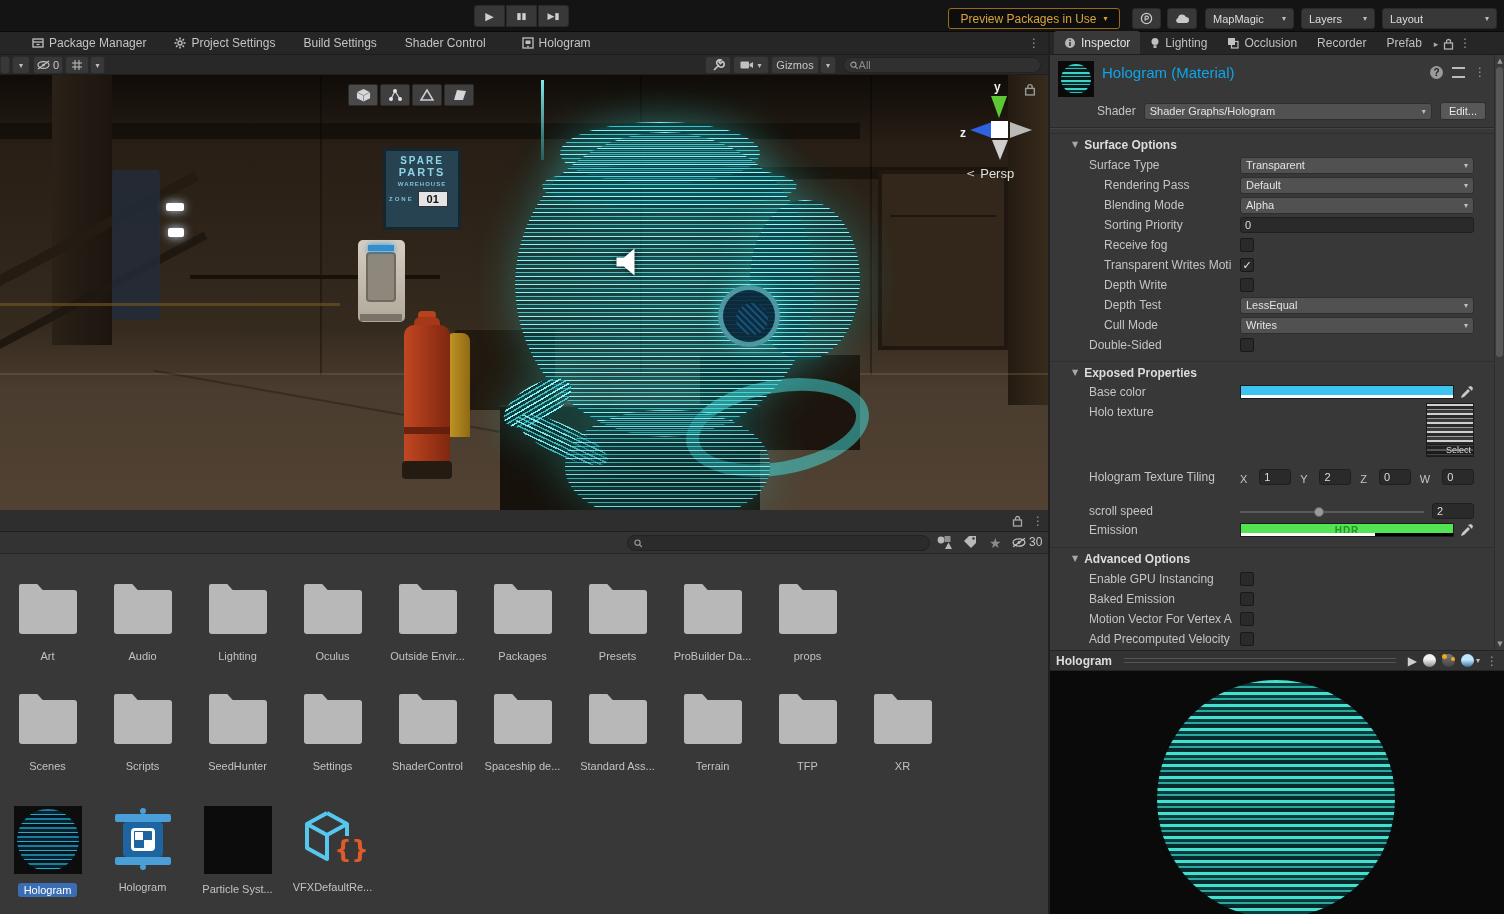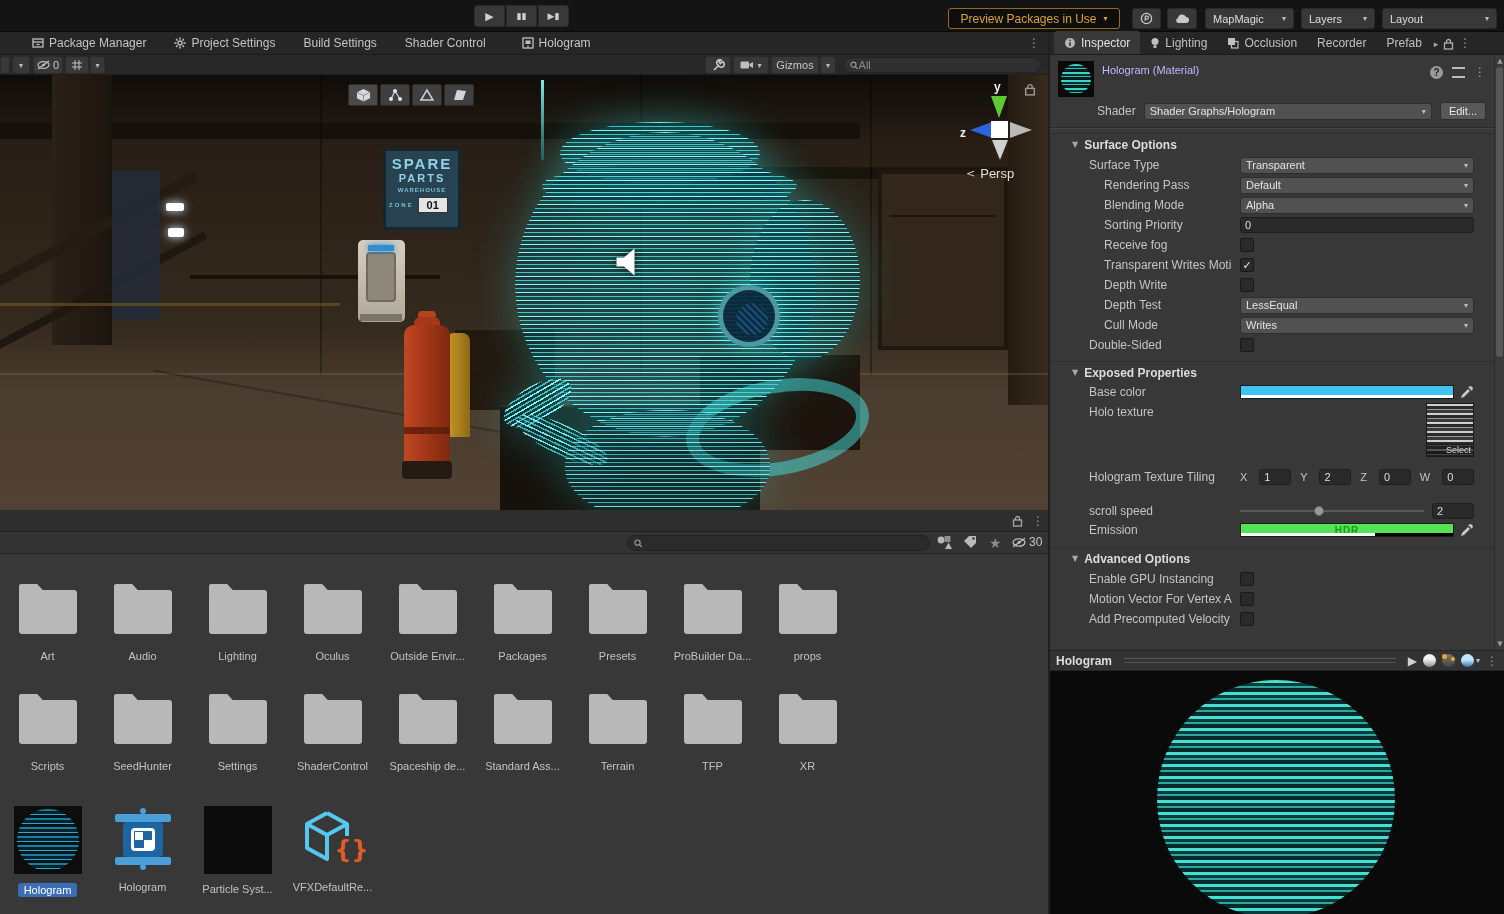--- a/index.html
+++ b/index.html
@@ -44,35 +44,35 @@
 .folder::before{content:"";position:absolute;top:-6px;left:0;width:26px;height:8px;background:#b8b8b8;clip-path:polygon(0 0,72% 0,100% 100%,0 100%);border-radius:2px 0 0 0}
 .flabel{margin-top:16px;font-size:11px;color:#c2c2c2;max-width:92px;white-space:nowrap;overflow:hidden;text-align:center}
 .alabel{margin-top:9px;font-size:11px;color:#c2c2c2;max-width:92px;white-space:nowrap;overflow:hidden;text-align:center}
 .alabel.sel{background:#3a6db4;color:#fff;border-radius:3px;padding:1px 6px}
 
 .rpanel-border{left:1048px;top:32px;width:2px;height:882px;background:#202020}
 .insp{left:1050px;top:55px;width:444px;height:595px;background:#383838;overflow:hidden}
 .ihead{display:flex;align-items:flex-start;padding:6px 8px 0 8px;gap:8px}
 .maticon{width:36px;height:36px;background:#0a0a0a;display:flex;align-items:center;justify-content:center;flex:0 0 36px}
 .matball-sm{width:30px;height:30px;border-radius:50%;background:repeating-linear-gradient(180deg,#39d6c8 0 2px,#0b2e30 2px 4px,#2fbcae 4px 5px,#06191c 5px 8px)}
-.ititle{font-size:11px;color:#c4b5fd;padding-top:3px;flex:1}
+.ititle{font-size:15px;color:#0ea5e9;padding-top:3px;flex:1}
 .iheadicons{display:flex;gap:9px;align-items:center;padding-top:4px;color:#bdbdbd}
 .helpc{width:13px;height:13px;border-radius:50%;background:#9a9a9a;color:#222;font-size:10px;font-weight:bold;display:flex;align-items:center;justify-content:center}
 .preseti{width:13px;height:11px;border-top:2px solid #bbb;border-bottom:2px solid #bbb;position:relative}
 .shaderrow{display:flex;align-items:center;padding:4px 8px 0 47px;gap:8px;height:24px}
 .dd{background:#515151;border:1px solid #2e2e2e;border-radius:3px;height:17px;display:flex;align-items:center;padding:0 5px;color:#e3e3e3;font-size:11px;flex:1}
 .dd .arrow{margin-left:auto}
 .editbtn{background:#585858;border:1px solid #2e2e2e;border-radius:3px;height:18px;padding:0 8px;color:#e8e8e8;display:flex;align-items:center;font-size:11px}
 .sep2{height:2px;border-top:1px solid #2a2a2a;border-bottom:1px solid #454545;margin-top:6px}
 .fold{display:flex;align-items:center;height:22px;border-top:1px solid #2f2f2f;font-weight:bold;color:#dcdcdc;padding-left:22px;gap:6px;font-size:12px}
 .tri{font-size:8px;color:#a8a8a8}
 .irow{display:flex;align-items:center;height:20px;padding:0 20px 0 39px}
 .irow .lbl{flex:0 0 151px;color:#c4c4c4;white-space:nowrap;overflow:hidden;font-size:12px}
 .irow.ind .lbl{padding-left:15px}
-.ctl{flex:1;display:flex;align-items:center;min-width:0}
+.ctl{flex:1;display:flex;align-items:flex-end;min-width:0}
 .tfield{background:#2a2a2a;border:1px solid #1f1f1f;border-radius:3px;height:16px;color:#ddd;padding:0 4px;display:flex;align-items:center;font-size:11px}
 .cb{width:14px;height:14px;background:#2a2a2a;border:1px solid #191919;border-radius:2px;display:flex;align-items:center;justify-content:center;font-size:11px;color:#ececec;flex:0 0 14px}
 .axlbl{color:#c4c4c4;font-size:11px;margin-right:3px}
 .swatch{flex:1;height:14px;display:flex;flex-direction:column;border:1px solid #1c1c1c}
 .dropper{width:14px;height:14px;margin-left:6px;flex:0 0 14px}
 .texthumb{width:48px;height:54px;background:repeating-linear-gradient(180deg,#cfcfcf 0 2px,#2a2a2a 2px 5px,#9a9a9a 5px 6px,#3a3a3a 6px 9px);border:1px solid #1c1c1c;position:relative}
 .texthumb .selstrip{position:absolute;bottom:0;left:0;right:0;height:12px;background:rgba(20,20,20,.65);color:#ddd;font-size:9px;display:flex;align-items:center;justify-content:flex-end;padding-right:2px}
 .slider{flex:1;height:14px;position:relative;display:flex;align-items:center}
 .slider .track{width:100%;height:2px;background:#5a5a5a}
 .slider .thumb{position:absolute;left:40%;width:10px;height:10px;border-radius:50%;background:#999;border:1px solid #666}
@@ -286,21 +286,21 @@
   <div class="p" style="left:52px;top:0;width:60px;height:270px;background:linear-gradient(90deg,#2a2118,#1c150e)"></div>
   <div class="p" style="left:-20px;top:150px;width:230px;height:10px;background:#241c13;transform:rotate(-28deg)"></div>
   <div class="p" style="left:-30px;top:215px;width:250px;height:8px;background:#1f1810;transform:rotate(-28deg)"></div>
   <div class="p" style="left:112px;top:95px;width:48px;height:150px;background:#232c38;border-radius:4px;opacity:.85"></div>
   <div class="p" style="left:166px;top:128px;width:18px;height:8px;background:#fff;border-radius:2px;box-shadow:0 0 10px #cfe8ff"></div>
   <div class="p" style="left:168px;top:153px;width:16px;height:9px;background:#fff;border-radius:2px;box-shadow:0 0 10px #cfe8ff"></div>
   <div class="p" style="left:0;top:228px;width:340px;height:3px;background:#6e5420;opacity:.65"></div>
   <div class="p" style="left:190px;top:200px;width:250px;height:4px;background:#171108"></div>
 
   <div class="p" style="left:383px;top:73px;width:78px;height:82px;background:#274250;border:3px solid #16262f;border-radius:2px;padding:4px 3px">
-    <div class="signtxt" style="font-size:15px">SPARE</div>
+    <div class="signtxt" style="font-size:10px">SPARE</div>
     <div class="signtxt" style="font-size:11px">PARTS</div>
     <div class="signtxt" style="font-size:6px;letter-spacing:1px;margin-top:3px;color:#7fc0d8">WAREHOUSE</div>
     <div style="display:flex;align-items:center;gap:4px;margin-top:4px">
       <span class="signtxt" style="font-size:6px;color:#7fc0d8">ZONE</span>
       <span style="background:#e4e4e4;color:#111;font-weight:bold;font-size:11px;width:30px;height:16px;display:flex;align-items:center;justify-content:center;border:1px solid #333">01</span>
     </div>
   </div>
 
   <div class="p" style="left:358px;top:165px;width:47px;height:82px;background:linear-gradient(#d6cfc2,#b0a898);border-radius:5px">
     <div class="p" style="left:8px;top:12px;width:30px;height:50px;background:#8e887c;border:2px solid #6f6a5f;border-radius:4px"></div>
@@ -459,20 +459,24 @@
       </div>
     <div class="fcell">
         <div class="folder"></div>
         <div class="flabel">props</div>
       </div>
   </div>
 
   <div class="pgrid" style="left:0;top:134px">
     <div class="fcell">
         <div class="folder"></div>
+        <div class="flabel">Scenes</div>
+      </div>
+    <div class="fcell">
+        <div class="folder"></div>
         <div class="flabel">Scripts</div>
       </div>
     <div class="fcell">
         <div class="folder"></div>
         <div class="flabel">SeedHunter</div>
       </div>
     <div class="fcell">
         <div class="folder"></div>
         <div class="flabel">Settings</div>
       </div>
@@ -725,20 +729,26 @@
     <span class="tri glyph">▼</span>
     <span>Advanced Options</span>
   </div>
   <div class="irow">
     <span class="lbl">Enable GPU Instancing</span>
     <div class="ctl">
         <div class="cb"></div>
       </div>
   </div>
   <div class="irow">
+    <span class="lbl">Baked Emission</span>
+    <div class="ctl">
+        <div class="cb"></div>
+      </div>
+  </div>
+  <div class="irow">
     <span class="lbl">Motion Vector For Vertex A</span>
     <div class="ctl">
         <div class="cb"></div>
       </div>
   </div>
   <div class="irow">
     <span class="lbl">Add Precomputed Velocity</span>
     <div class="ctl">
         <div class="cb"></div>
       </div>

